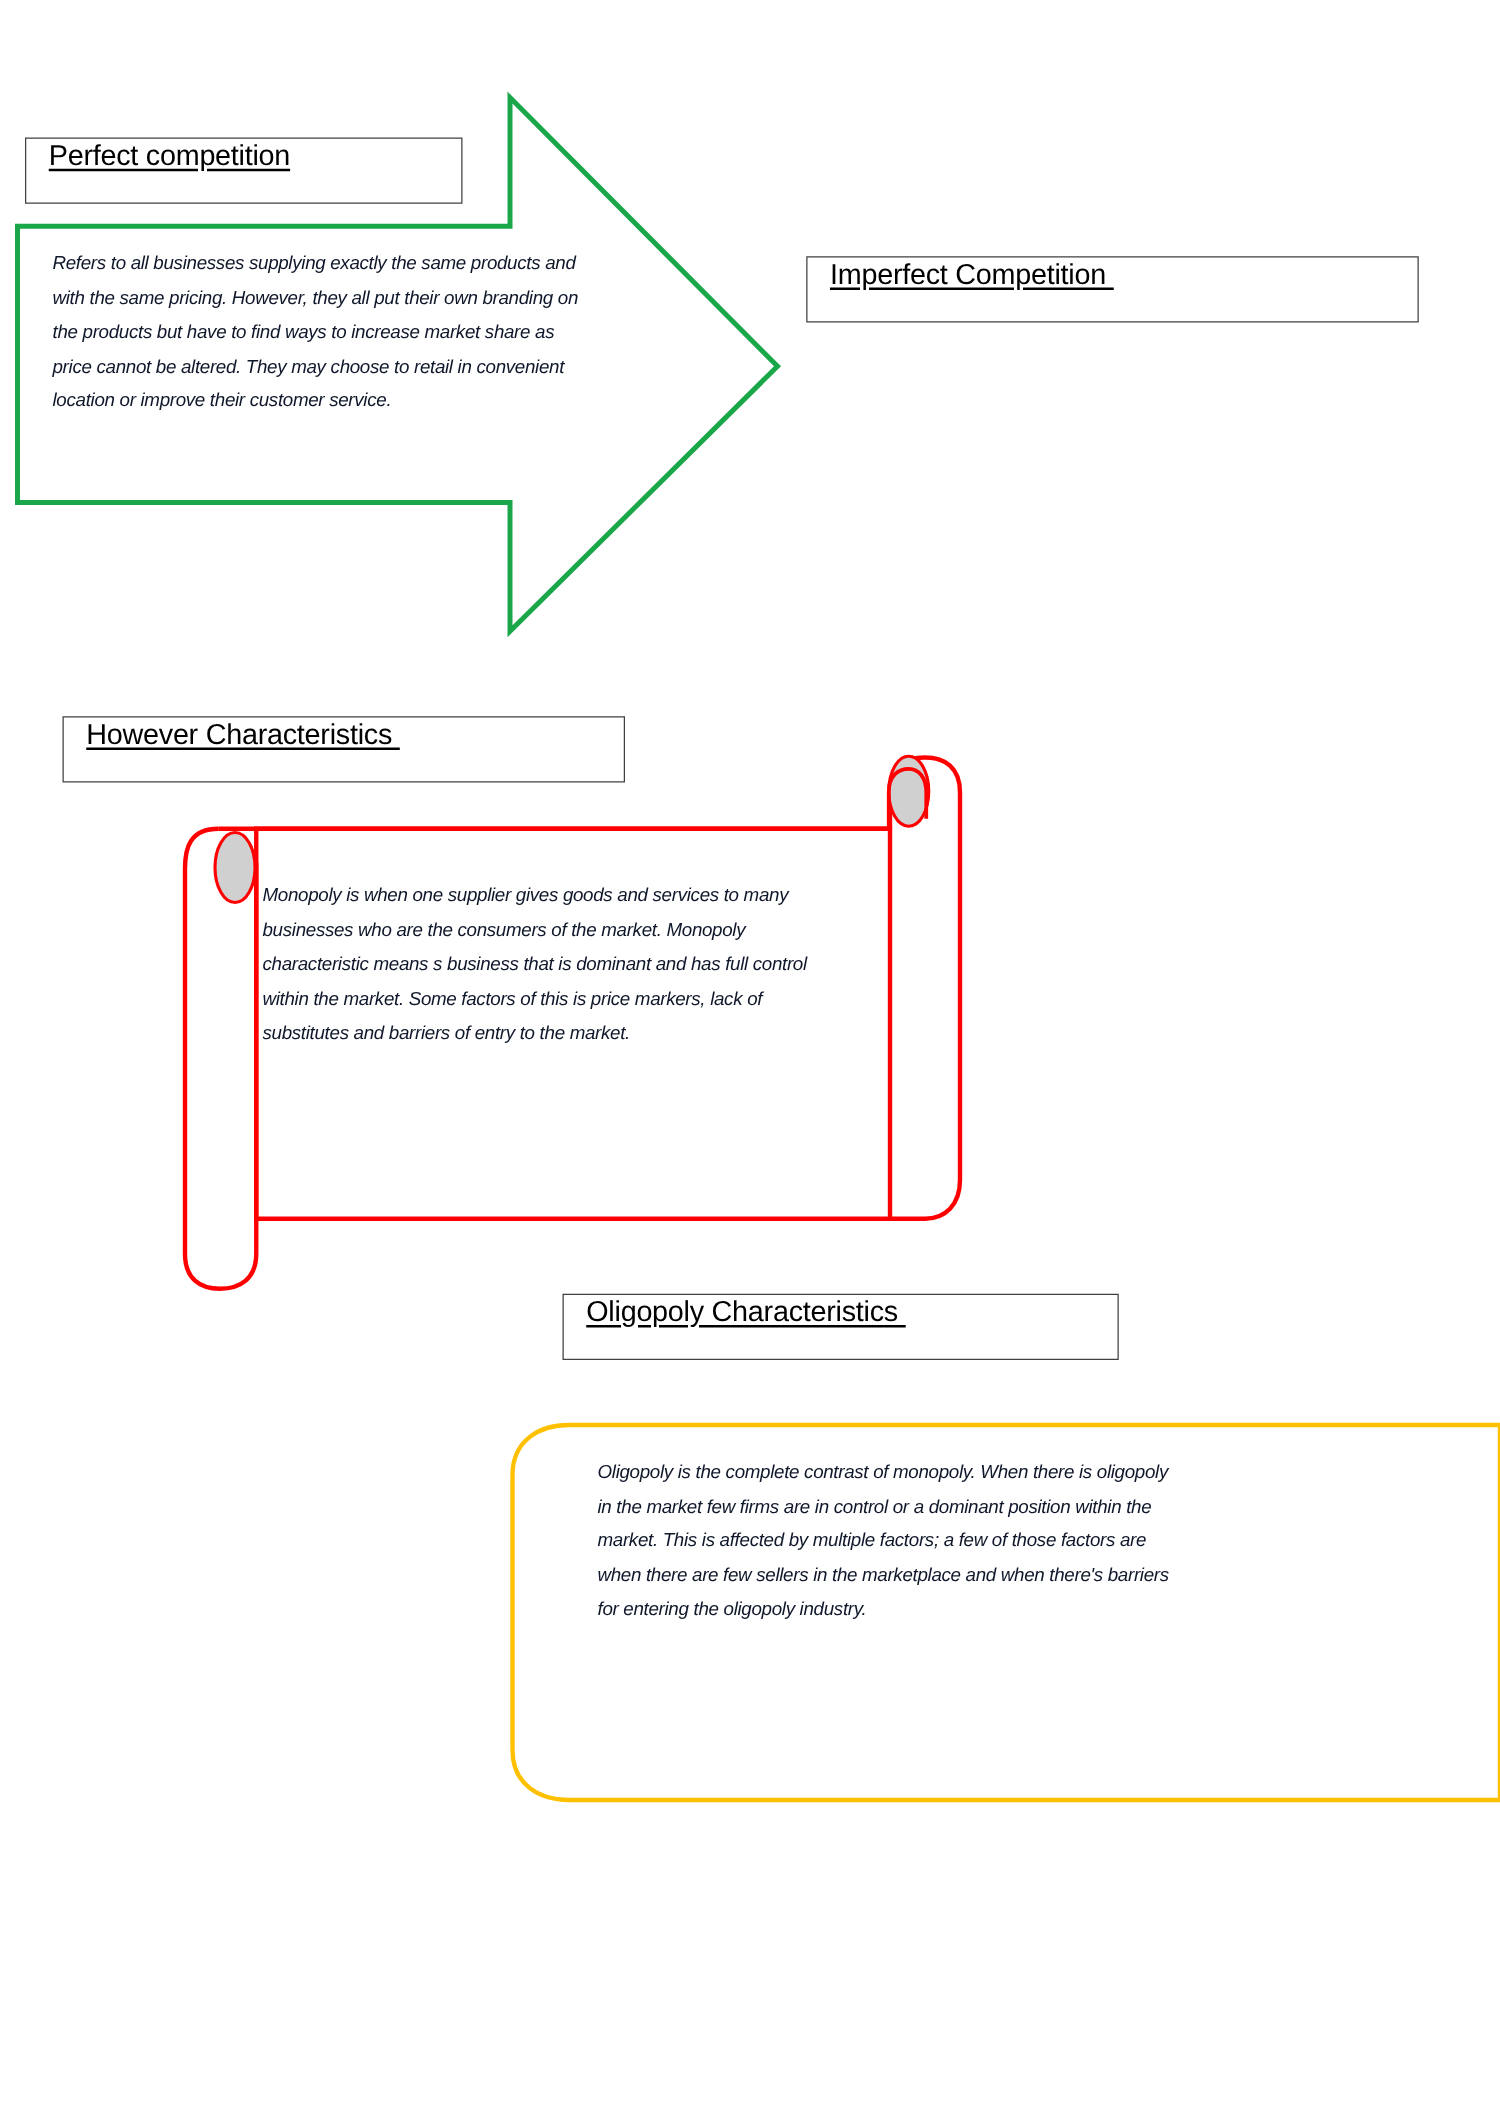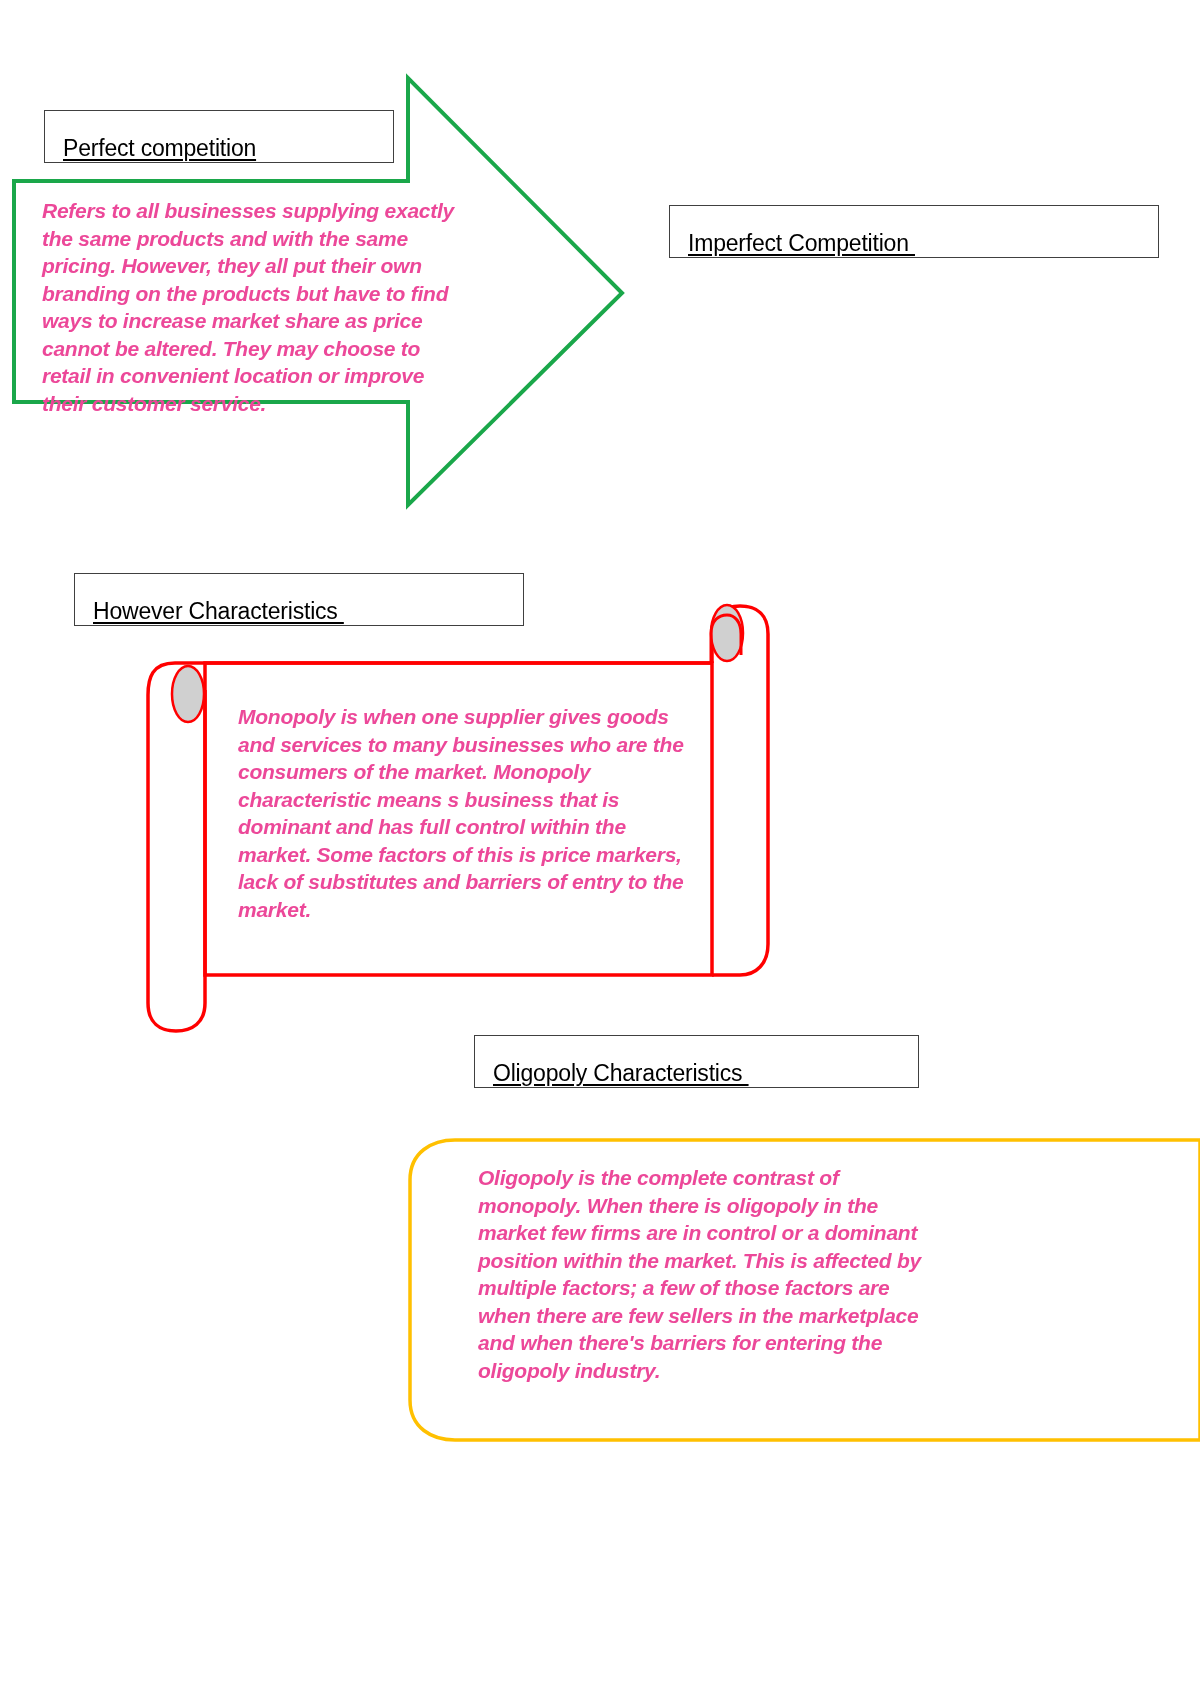--- a/index.html
+++ b/index.html
@@ -27,54 +27,53 @@
     height: 1698px;
     pointer-events: none;
   }
   
   .title-box {
     position: absolute;
     border: 1.5px solid #404040;
     background: transparent;
     box-sizing: border-box;
     display: flex;
-    align-items: flex-end;
-    margin-left: 24px;
+    align-items: flex-start;
   }
   .title-text {
     font-family: "Liberation Sans", sans-serif;
     font-size: 23px;
     font-weight: 400;
     color: #000000;
     text-decoration: underline;
     text-underline-offset: 3px;
     letter-spacing: -0.2px;
     white-space: pre;
     padding-left: 18px;
   }
   
   .body-text {
     position: absolute;
     font-family: "Liberation Sans", sans-serif;
     font-style: italic;
-    font-weight: 700;
-    font-size: 21px;
+    font-weight: 400;
+    font-size: 15px;
     line-height: 27.5px;
-    color: #ec4899;
+    color: #0f172a;
     letter-spacing: -0.25px;
     white-space: pre-line;
   }
   #pc-title-box  { left: 20px;  top: 110px; width: 350px; height: 53px; }
   #ic-title-box  { left: 645px; top: 205px; width: 490px; height: 53px; }
   #mono-title-box{ left: 50px;  top: 573px; width: 450px; height: 53px; }
   #oli-title-box { left: 450px; top: 1035px; width: 445px; height: 53px; }
 
   #pc-body   { left: 42px;  top: 197px;  width: 430px; }
   #ic-body   { left: 659px; top: 369px;  width: 370px; }
-  #mono-body { left: 238px; top: 703px;  width: 460px; }
+  #mono-body { left: 210px; top: 703px;  width: 460px; }
   #oli-body  { left: 478px; top: 1164px; width: 460px; }
 </style>
 </head>
 <body>
 
 <div class="canvas">
 
   <svg class="shape-layer" viewBox="0 0 1200 1698" xmlns="http://www.w3.org/2000/svg">
 
     <path d="M 14,181 L 408,181 L 408,78 L 622,293 L 408,505 L 408,402 L 14,402 Z" fill="none" stroke="#1aa74a" stroke-width="4" stroke-linejoin="miter" stroke-miterlimit="10"></path>

